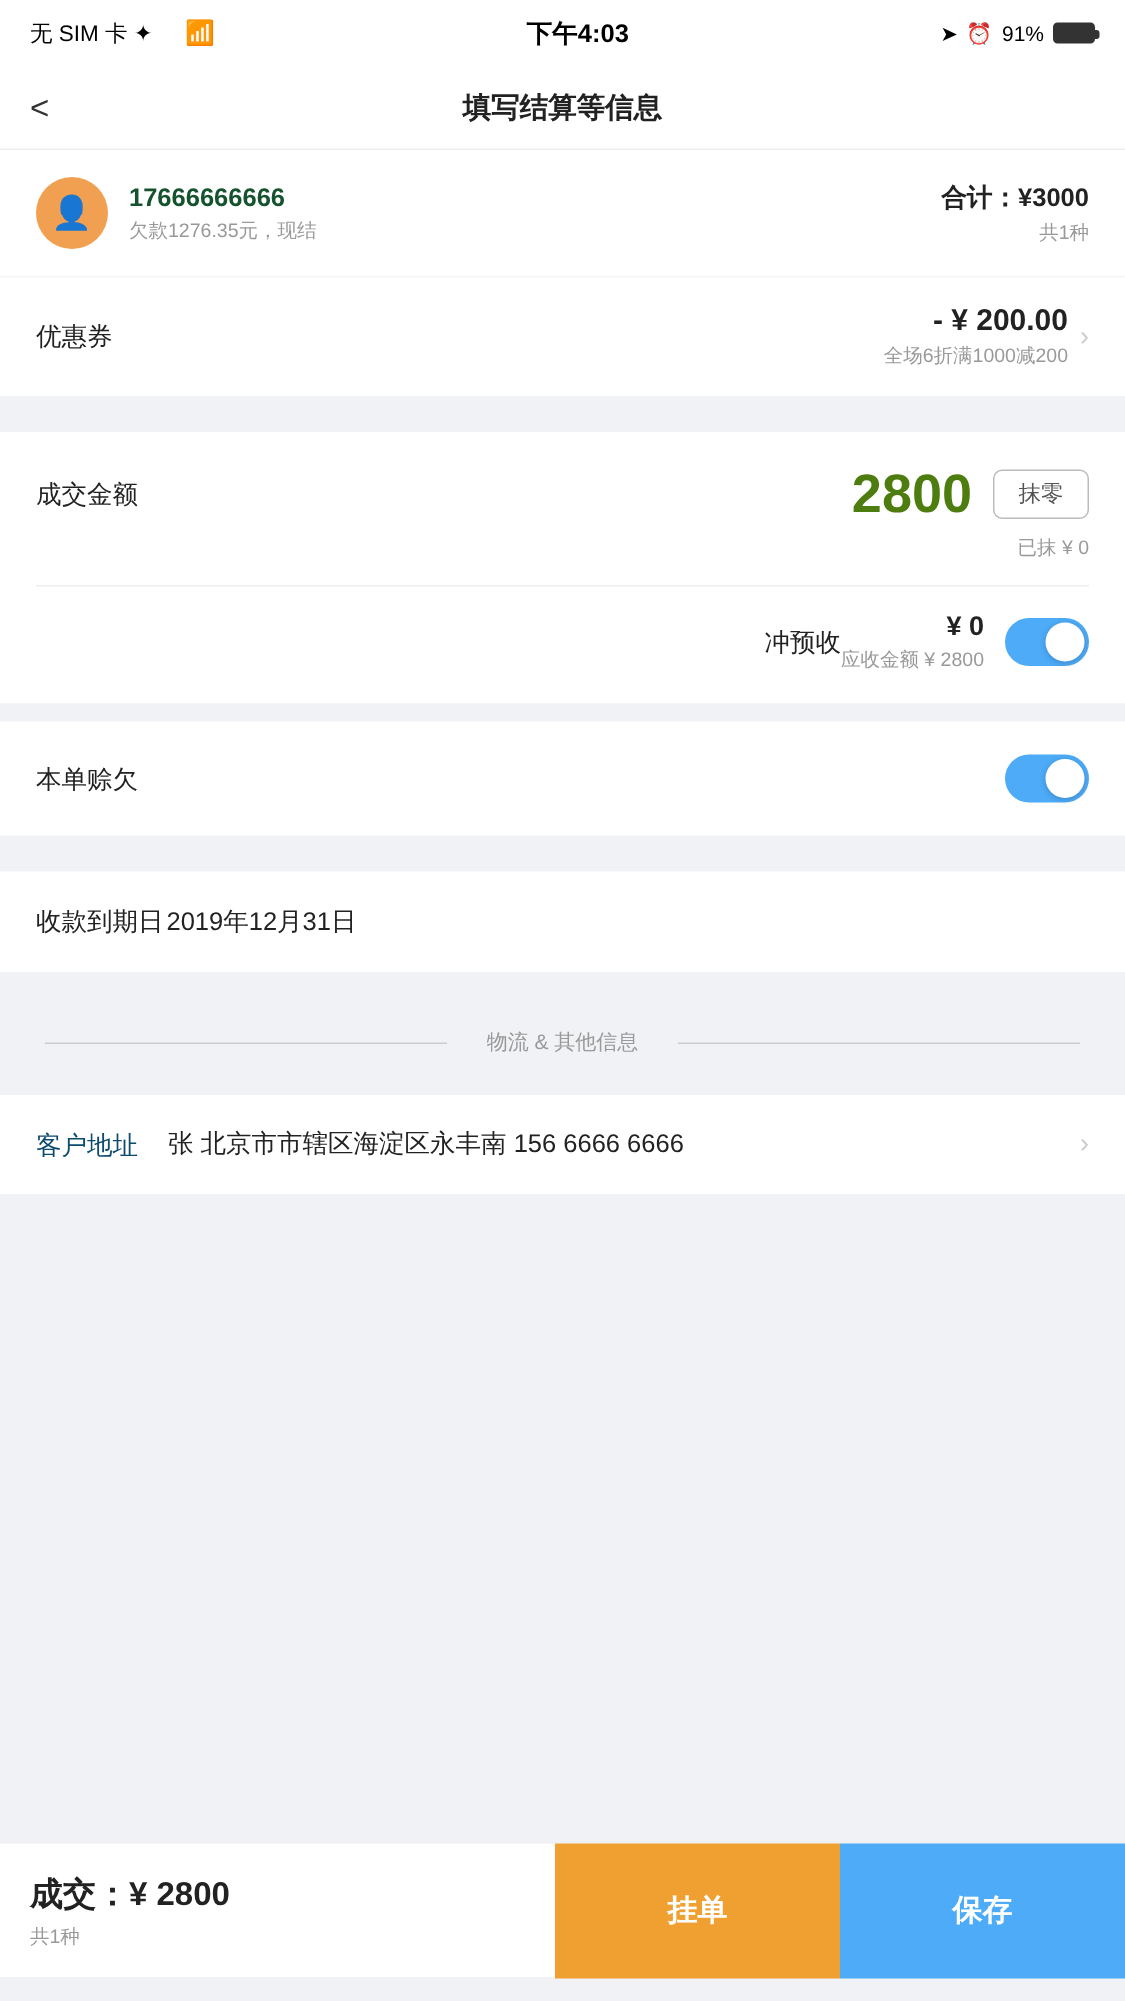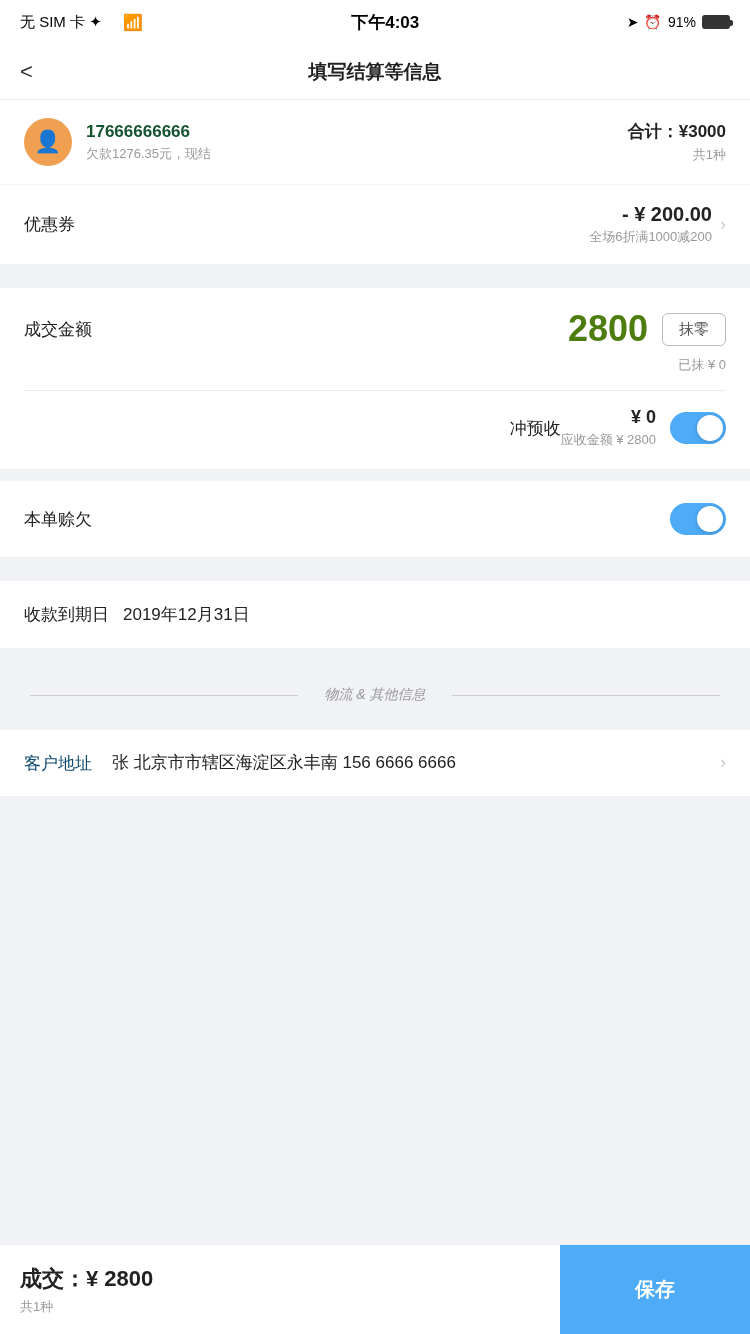--- a/index.html
+++ b/index.html
@@ -274,41 +274,40 @@
       font-size: 17px;
       color: #222;
     }
 
     
     .duedate-section {
       background: #fff;
       padding: 22px 24px;
       display: flex;
       align-items: center;
-      gap: 14px;
+      gap: 2px;
       margin-bottom: 12px;
     }
     .duedate-label {
       font-size: 17px;
       color: #222;
     }
     .duedate-value {
       font-size: 17px;
       color: #222;
     }
 
     
     .section-divider {
       display: flex;
       align-items: center;
       justify-content: center;
       padding: 14px 30px;
       background: #f0f2f5;
       gap: 26px;
-      font-style: italic;
     }
     .section-divider-line {
       flex: 1;
       height: 1px;
       background: #ccc;
     }
     .section-divider-text {
       font-size: 14px;
       color: #999;
       white-space: nowrap;
@@ -345,21 +344,21 @@
 
     
     .gray-area {
       height: 120px;
       background: #f0f2f5;
     }
 
     
     .bottom-bar {
       position: fixed;
-      bottom: 0;
+      bottom: 16px;
       left: 0;
       width: 750px;
       height: 90px;
       background: #fff;
       display: flex;
       align-items: center;
       border-top: 1px solid #eee;
     }
     .bottom-summary {
       flex: 1;
@@ -517,14 +516,15 @@
 
 </div>
 
 <div class="bottom-bar">
   <div class="bottom-summary">
     <div class="bottom-deal">
       <span>成交：</span><span>¥ 2800</span>
     </div>
     <div class="bottom-count">共1种</div>
   </div>
+  <div class="bottom-btn-hold">挂单</div>
   <div class="bottom-btn-save">保存</div>
 </div>
 
 </body></html>

